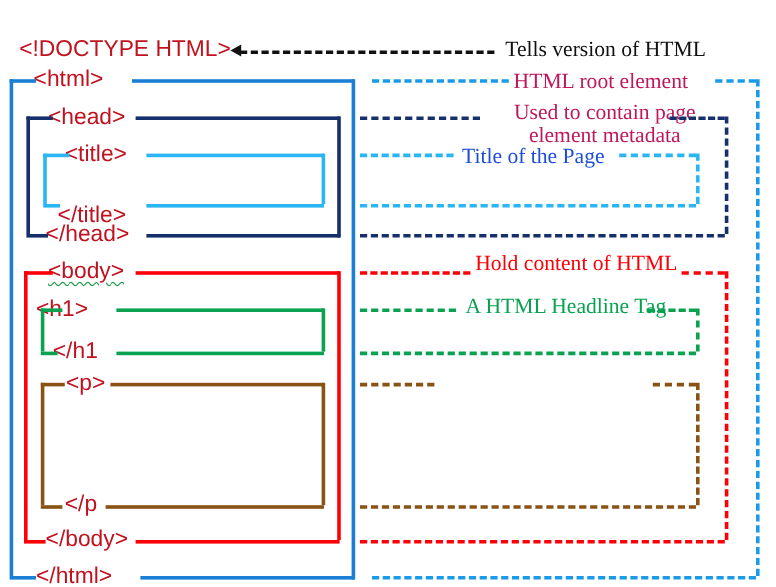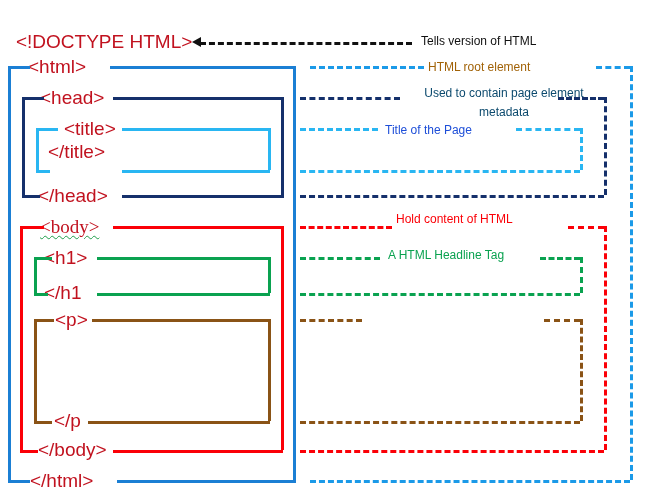--- a/index.html
+++ b/index.html
@@ -22,24 +22,24 @@
     white-space:nowrap;
     font-family:"Liberation Sans", sans-serif;
   }
   .tag.body-tag{
     text-decoration:underline wavy #1f9e4a;
     text-decoration-thickness:1px;
     text-underline-offset:2px;
   }
   .note{
     position:absolute;
-    font-size:12px;
+    font-size:18px;
     line-height:19px;
     white-space:nowrap;
-    font-family:Liberation Sans, sans-serif;
+    font-family:Liberation Serif, serif;
   }
   .note.two-line{
     white-space:normal;
     text-align:center;
     line-height:19px;
   }
   
   .seg{position:absolute;}
   .h{height:0;border-top-style:solid;}
   .v{width:0;border-left-style:solid;}
@@ -55,34 +55,34 @@
   }
 </style>
 </head>
 <body>
 
 <div id="stage">
 
   <div class="tag" style="left:16px;  top:32px;">&lt;!DOCTYPE HTML&gt;</div>
   <div class="tag" style="left:28px;  top:57px;">&lt;html&gt;</div>
   <div class="tag" style="left:40px;  top:88px;">&lt;head&gt;</div>
-  <div class="tag" style="left:54px;  top:119px;margin-left:10px;">&lt;title&gt;</div>
-  <div class="tag" style="left:48px;  top:142px;">&lt;/title&gt;</div>
+  <div class="tag" style="left:54px;  top:119px;">&lt;title&gt;</div>
+  <div class="tag" style="left:48px;  top:170px;">&lt;/title&gt;</div>
   <div class="tag" style="left:38px;  top:186px;">&lt;/head&gt;</div>
-  <div class="tag body-tag" style="left:40px;top:217px;font-family:Liberation Serif, serif;">&lt;body&gt;</div>
-  <div class="tag" style="left:44px;  top:248px;">&lt;h1&gt;</div>
+  <div class="tag body-tag" style="left:40px;top:217px;">&lt;body&gt;</div>
+  <div class="tag" style="left:30px;  top:248px;">&lt;h1&gt;</div>
   <div class="tag" style="left:44px;  top:283px;text-align:right;">&lt;/h1</div>
   <div class="tag" style="left:55px;  top:310px;">&lt;p&gt;</div>
   <div class="tag" style="left:54px;  top:411px;">&lt;/p</div>
   <div class="tag" style="left:38px;  top:440px;text-align:center;">&lt;/body&gt;</div>
   <div class="tag" style="left:30px;  top:471px;">&lt;/html&gt;</div>
 
   <div class="note" style="left:421px; top:32px;  color:#111111;">Tells version of HTML</div>
-  <div class="note" style="left:428px; top:58px;  color:#a16207;">HTML root element</div>
-  <div class="note two-line" style="left:409px; top:84px; width:190px; color:#0c4a6e;">Used to contain page element metadata</div>
+  <div class="note" style="left:428px; top:58px;  color:#be185d;">HTML root element</div>
+  <div class="note two-line" style="left:409px; top:84px; width:190px; color:#be185d;">Used to contain page element metadata</div>
   <div class="note" style="left:385px; top:121px; color:#1d4ed8;">Title of the Page</div>
   <div class="note" style="left:388px; top:246px; color:#0aa250;">A HTML Headline Tag</div>
   <div class="note" style="left:396px; top:210px; color:#fb0007;">Hold content of HTML</div>
 
   <div class="arrowhead" style="left:192px; top:37px;"></div>
   <div class="dh" style="left:200px; top:42px; width:212px; border-top-width:3px; border-color:#111111;"></div>
 
   <div class="seg h" style="left:8px;   top:66px;  width:22px;  border-top-width:3px; border-color:#1b7fd4;"></div>
   <div class="seg v" style="left:8px;   top:66px;  height:414px; border-left-width:3px; border-color:#1b7fd4;"></div>
   <div class="seg h" style="left:8px;   top:480px; width:22px;  border-top-width:3px; border-color:#1b7fd4;"></div>

